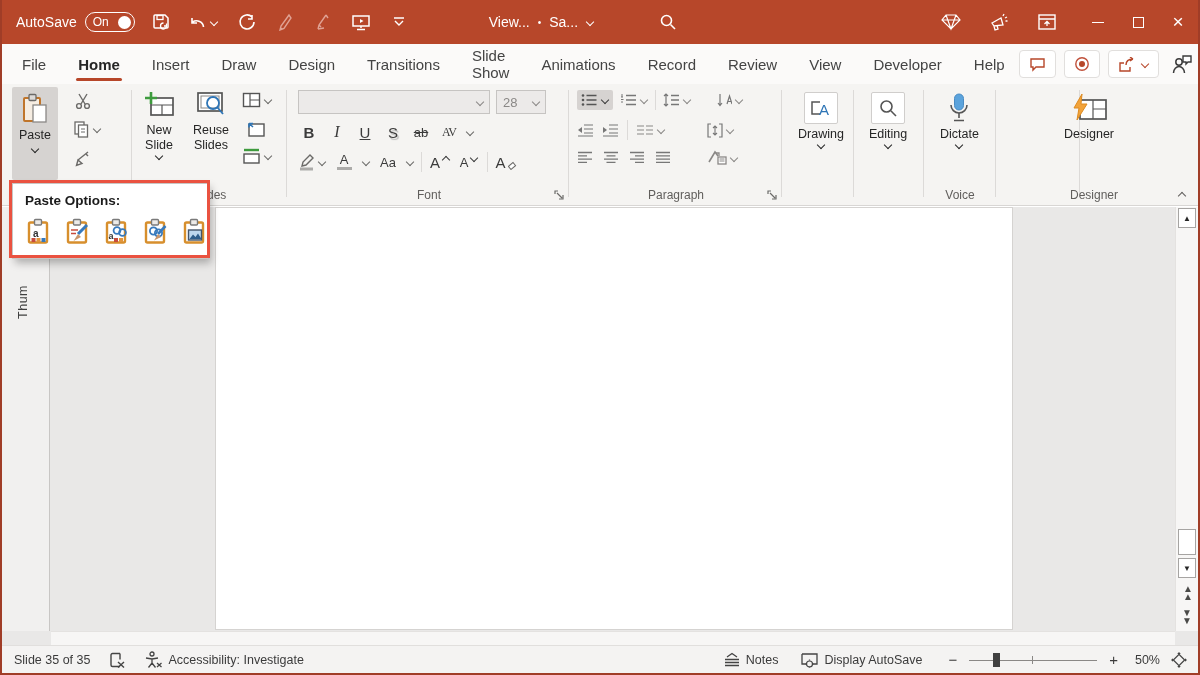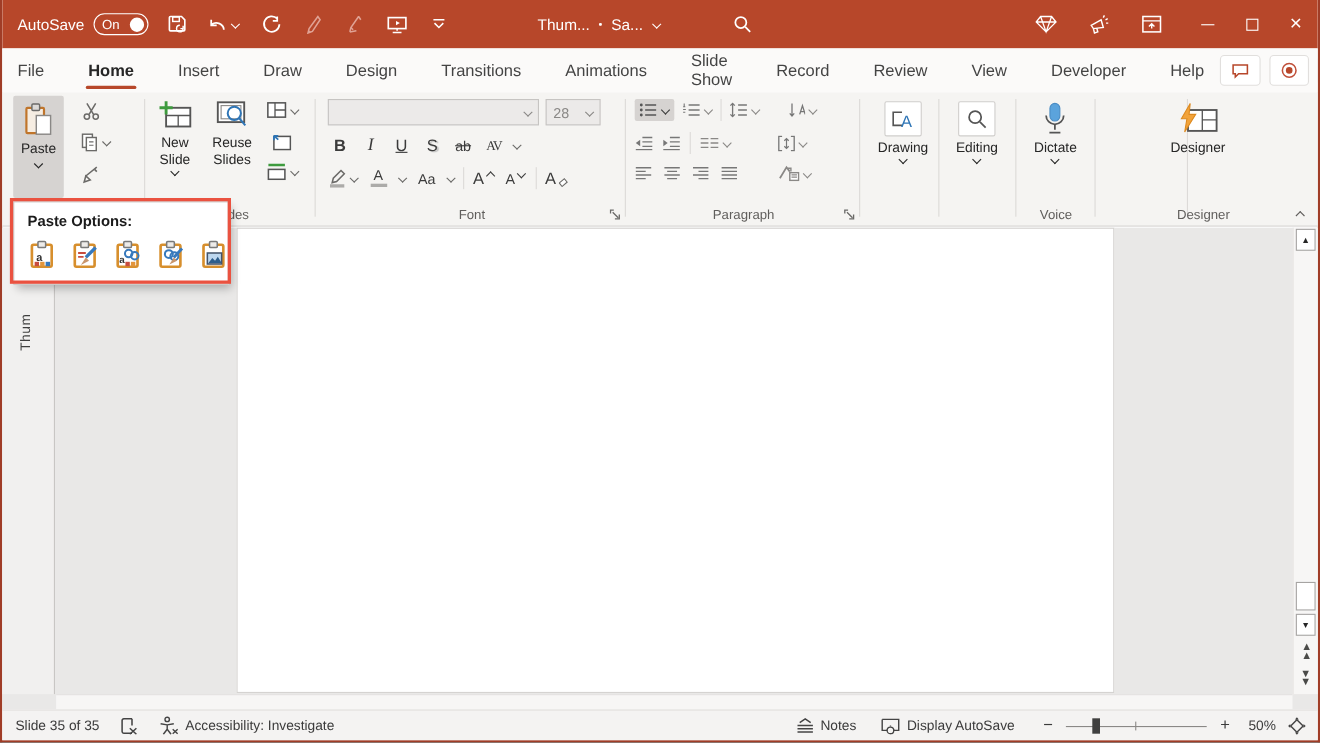--- a/index.html
+++ b/index.html
@@ -26,21 +26,21 @@
   .minline{width:12px;height:0;border-top:1.4px solid #fff;}
 
   
   .chev{width:8px;height:6px;display:inline-block;position:relative;flex:none;}
   .chev::after{content:"";position:absolute;left:1px;top:0;width:5px;height:5px;
     border-right:1.4px solid currentColor;border-bottom:1.4px solid currentColor;transform:rotate(45deg);}
   .chev.up::after{transform:rotate(-135deg);top:2px;}
 
   
   .tabrow{position:absolute;left:0;top:44px;right:0;height:40px;background:#FBFAF9;display:flex;align-items:center;}
-  .tabs{display:flex;gap:12px;padding-left:0;}
+  .tabs{display:flex;gap:4px;padding-left:6px;}
   .tab{padding:0 14px;font-size:15px;color:#444;height:40px;display:flex;align-items:center;cursor:pointer;position:relative;}
   .tab.active{font-weight:bold;color:#262626;}
   .tab.active::after{content:"";position:absolute;left:12px;right:12px;bottom:3px;height:3px;background:#B7472A;border-radius:2px;}
   .tr-right{margin-left:auto;display:flex;align-items:center;gap:8px;padding-right:14px;}
   .pill-btn{height:28px;min-width:34px;padding:0 9px;background:#fff;border:1px solid #E1DFDD;border-radius:4px;
     display:flex;align-items:center;justify-content:center;gap:6px;cursor:pointer;color:#B7472A;}
   .presenter{color:#3b3b3b;margin-left:4px;cursor:pointer;}
 
   
   .ribbon{position:absolute;left:0;top:84px;right:0;height:122px;background:#F5F4F2;border-bottom:1px solid #D8D6D4;font-size:12.5px;color:#444;}
@@ -146,21 +146,21 @@
         </svg>
       </span>
       <span class="qat-btn">
         <svg width="12" height="10" viewBox="0 0 12 10">
           <path d="M1 1 h10 M2 4 l4 4 l4-4" fill="none" stroke="#fff" stroke-width="1.4"></path>
         </svg>
       </span>
     </div>
 
     <div class="tb-title">
-      <span>Thum...</span>
+      <span>View...</span>
       <span style="font-size:10px;">•</span>
       <span>Sa...</span>
       <span class="chev" style="color:#fff;"></span>
     </div>
 
     <span class="qat-btn tb-search">
       <svg width="18" height="18" viewBox="0 0 18 18">
         <circle cx="7.5" cy="7.5" r="5" fill="none" stroke="#fff" stroke-width="1.6"></circle>
         <path d="M11.5 11.5 L16 16" stroke="#fff" stroke-width="1.6"></path>
       </svg>
@@ -196,22 +196,22 @@
   </div>
 
   <div class="tabrow">
     <div class="tabs">
       <span class="tab">File</span>
       <span class="tab active">Home</span>
       <span class="tab">Insert</span>
       <span class="tab">Draw</span>
       <span class="tab">Design</span>
       <span class="tab">Transitions</span>
+      <span class="tab">Slide Show</span>
       <span class="tab">Animations</span>
-      <span class="tab">Slide Show</span>
       <span class="tab">Record</span>
       <span class="tab">Review</span>
       <span class="tab">View</span>
       <span class="tab">Developer</span>
       <span class="tab">Help</span>
     </div>
     <div class="tr-right">
       <span class="pill-btn">
         <svg width="17" height="15" viewBox="0 0 17 15">
           <path d="M2 2 h13 v8 h-8 l-3 3 v-3 h-2 z" fill="none" stroke="#B7472A" stroke-width="1.4"></path>

